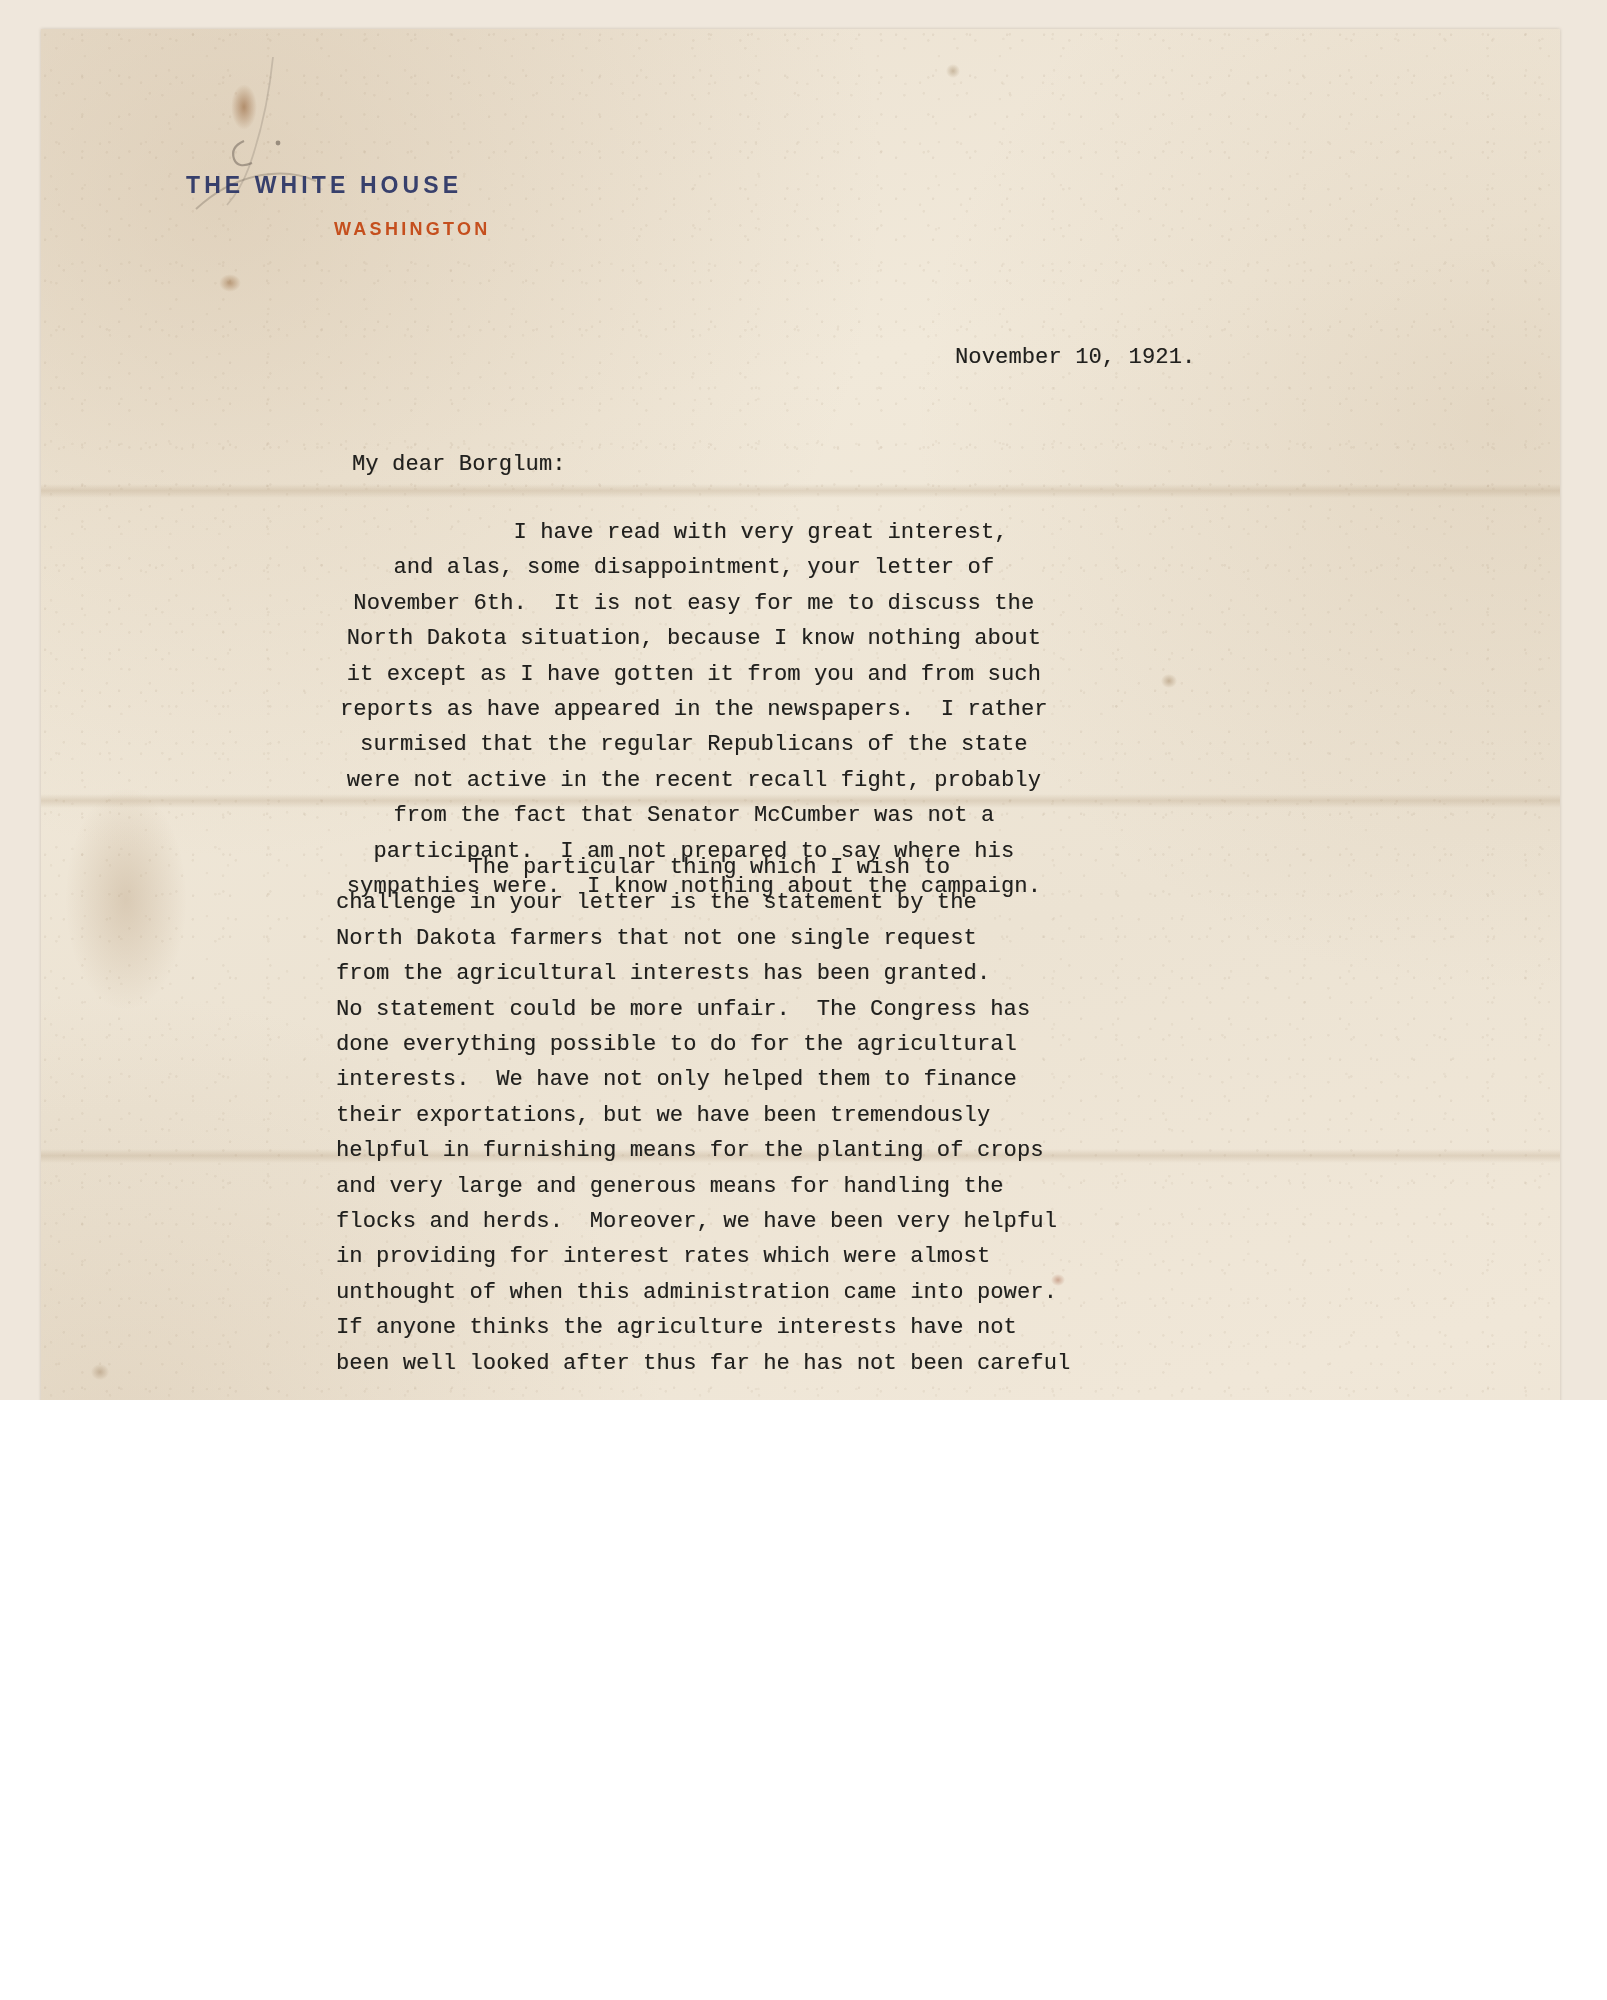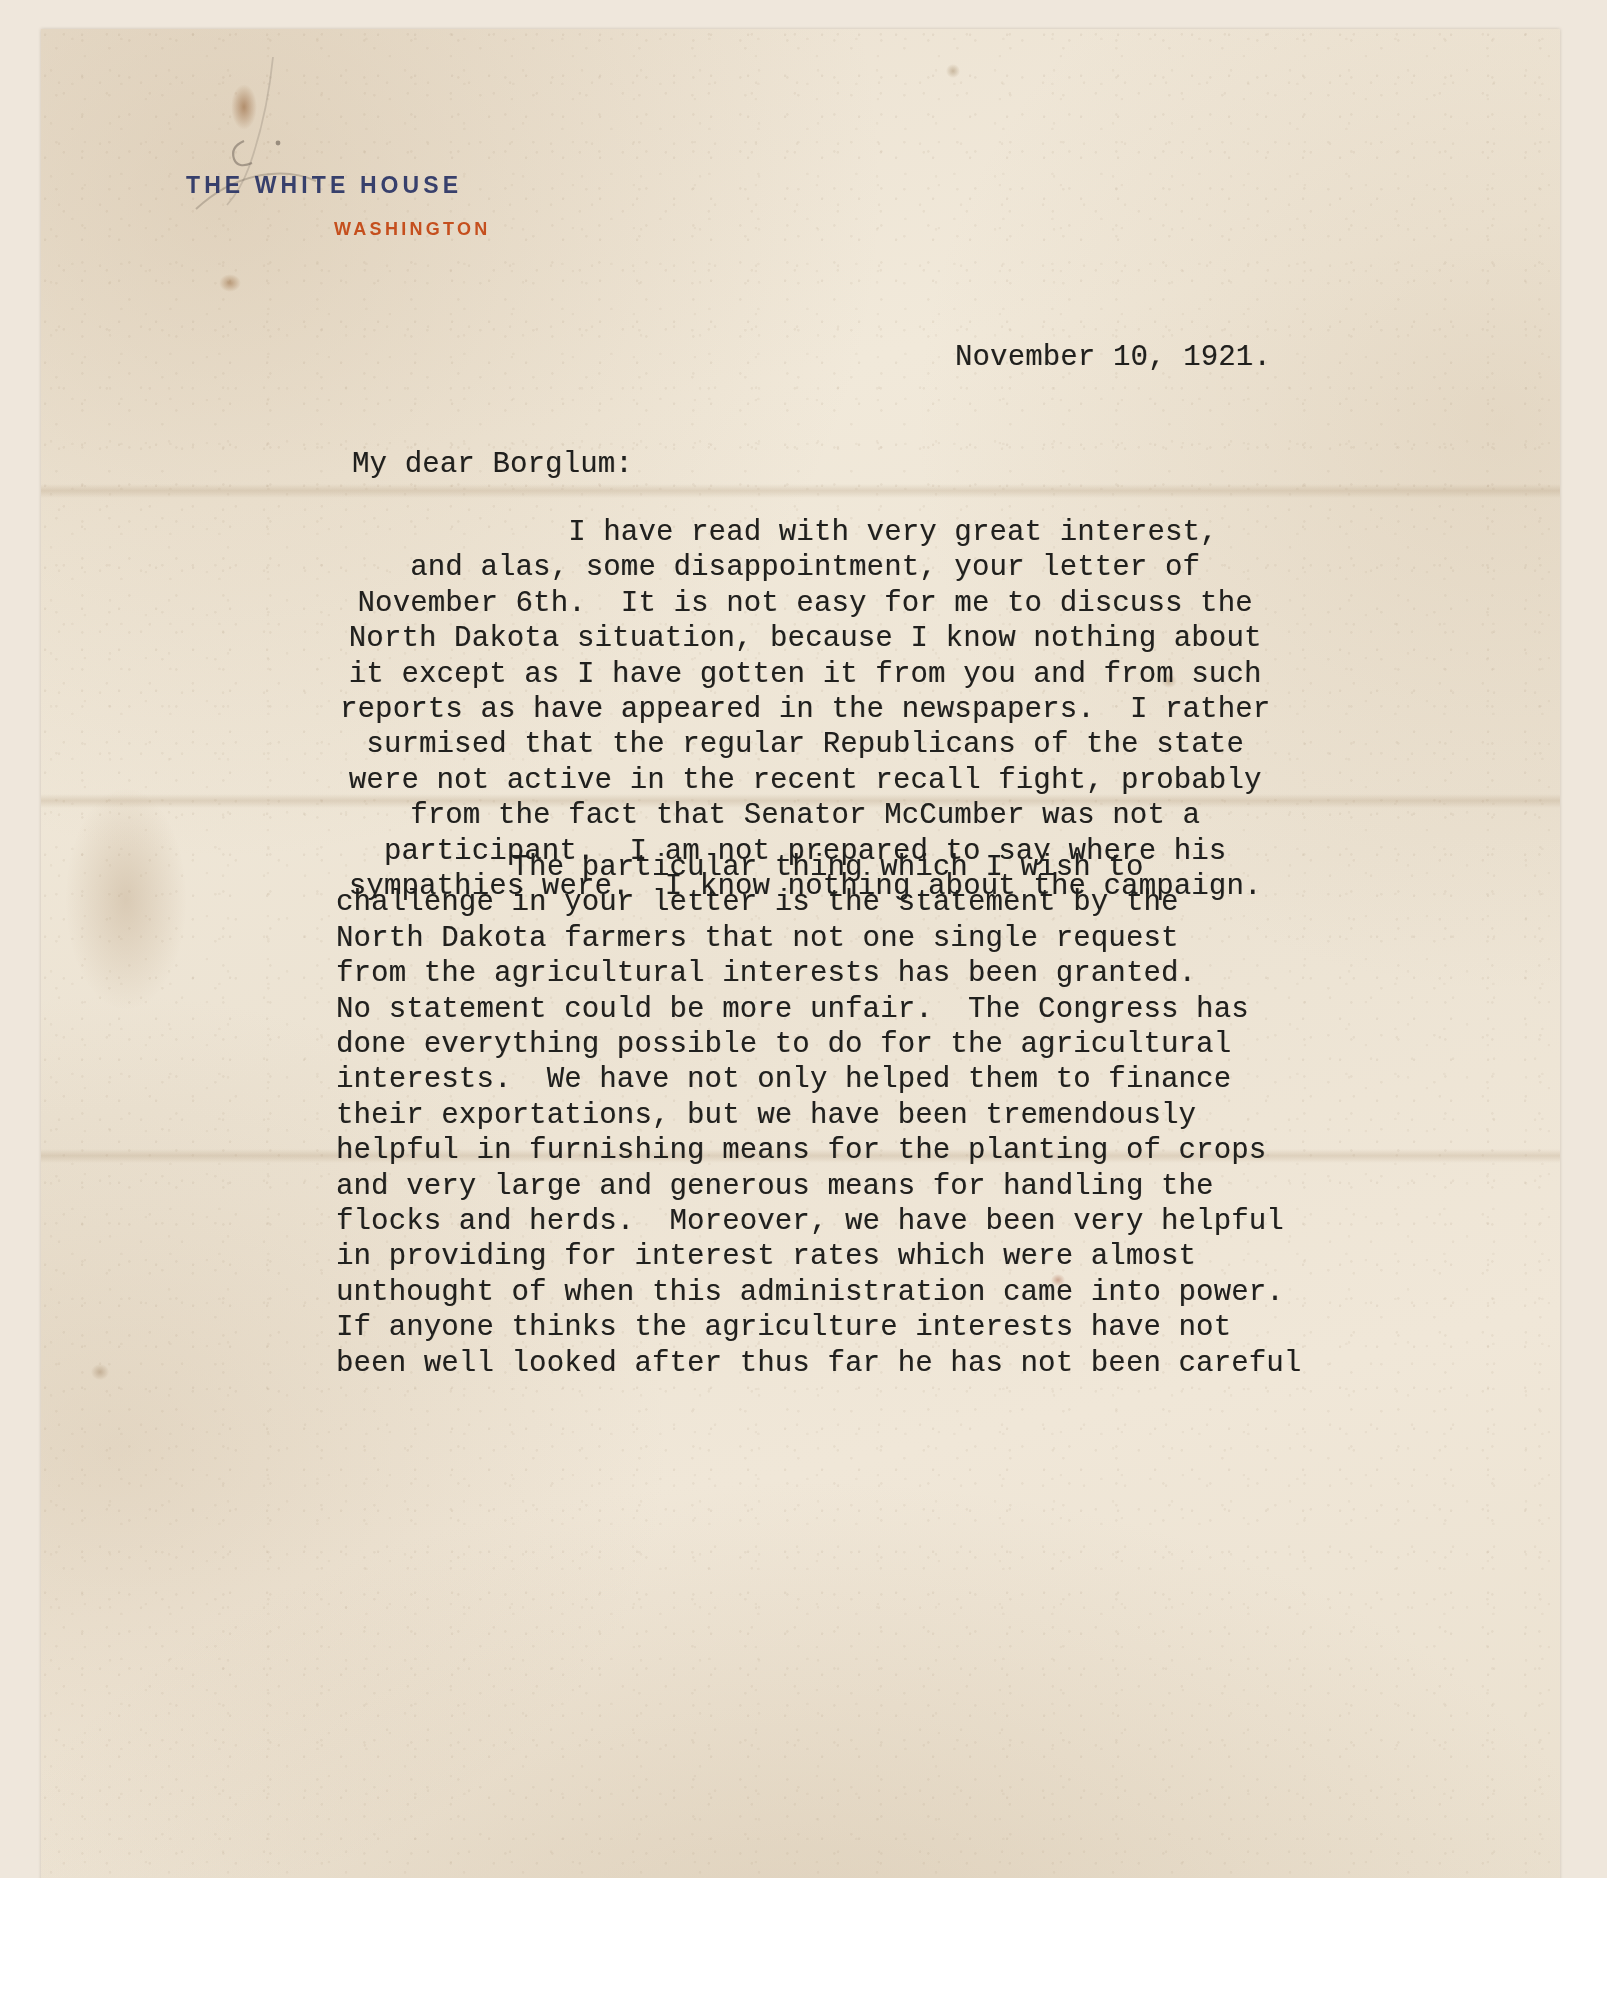--- a/index.html
+++ b/index.html
@@ -3,21 +3,21 @@
 <meta charset="utf-8">
 <style>
   html, body {
     margin: 0;
     padding: 0;
     background: #ffffff;
   }
   #page {
     position: relative;
     width: 1607px;
-    height: 1878px;
+    height: 1400px;
     background: #efe7dc;
     overflow: hidden;
     font-family: "Liberation Mono", "DejaVu Sans Mono", monospace;
   }
   
   #paper {
     position: absolute;
     left: 41px;
     top: 29px;
     width: 1519px;
@@ -84,21 +84,21 @@
     letter-spacing: 3.3px;
     line-height: 1;
     margin-top: 23px;
     margin-left: 148px;
     white-space: nowrap;
     opacity: 0.9;
   }
 
   .typed {
     color: #20201e;
-    font-size: 29px;
+    font-size: 22px;
     line-height: 35.4px;
     letter-spacing: 0.15px;
     white-space: pre;
     text-shadow: 0.4px 0.3px 0.5px rgba(45,40,32,0.38);
   }
 
   #date-line {
     position: absolute;
     left: 955px;
     top: 340px;

